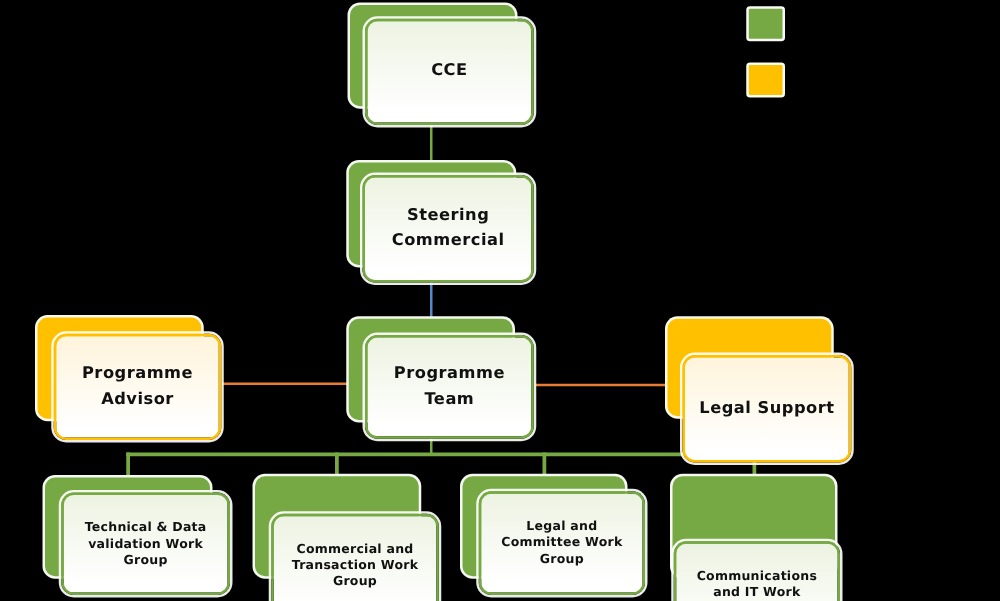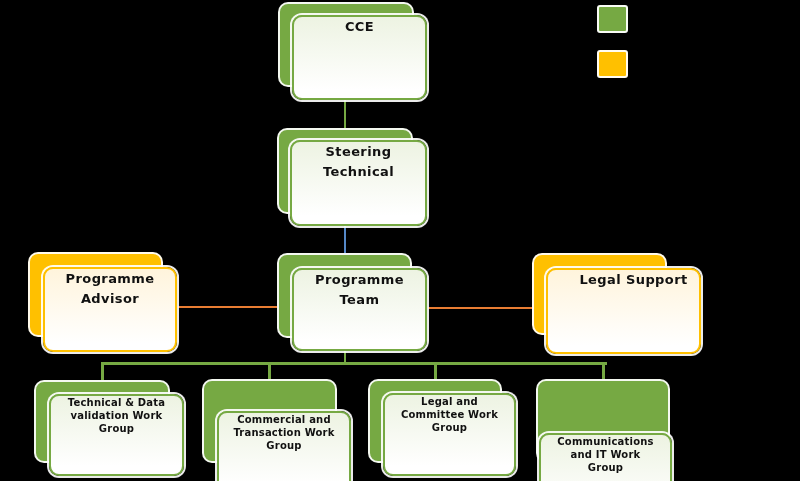--- a/index.html
+++ b/index.html
@@ -27,21 +27,21 @@
   
   .node{position:absolute;z-index:2;}
   .node .back{
     position:absolute;border-radius:10px;
     border:2px solid rgba(255,255,255,0.92);
   }
   .node.green-node .back{background:var(--green);}
   .node.orange-node .back{background:var(--orange);}
   .node .front{
     position:absolute;border-radius:10px;
-    display:flex;justify-content:center;text-align:center;
+    display:flex;align-items:center;justify-content:center;text-align:center;
     box-shadow:0 0 0 2px rgba(255,255,255,0.92);
     color:var(--text);font-weight:bold;
   }
   .node.green-node .front{
     background:linear-gradient(to bottom,var(--green-tint) 0%,#ffffff 90%);
     border:2.5px solid var(--green);
   }
   .node.orange-node .front{
     background:linear-gradient(to bottom,var(--orange-tint) 0%,#ffffff 92%);
     border:2.5px solid var(--orange);
@@ -79,21 +79,21 @@
     <div class="back" style="left:278px;top:2px;width:132px;height:81px;"></div>
     <div class="front" style="left:292px;top:15px;width:131px;height:81px;">
       <span>CCE</span>
     </div>
   </div>
 
   <div class="node green-node">
     <div class="back" style="left:277px;top:128px;width:132px;height:82px;"></div>
     <div class="front" style="left:290px;top:140px;width:133px;height:82px;">
       <span>Steering
-Technical</span>
+Commercial</span>
     </div>
   </div>
 
   <div class="node green-node">
     <div class="back" style="left:277px;top:253px;width:131px;height:81px;"></div>
     <div class="front" style="left:292px;top:268px;width:131px;height:79px;">
       <span>Programme
 Team</span>
     </div>
   </div>
@@ -101,21 +101,21 @@
   <div class="node orange-node">
     <div class="back" style="left:28px;top:252px;width:131px;height:81px;"></div>
     <div class="front" style="left:43px;top:267px;width:130px;height:81px;">
       <span>Programme
 Advisor</span>
     </div>
   </div>
 
   <div class="node orange-node">
     <div class="back" style="left:532px;top:253px;width:131px;height:78px;"></div>
-    <div class="front" style="left:546px;top:268px;width:131px;height:82px;padding-left:20px;">
+    <div class="front" style="left:546px;top:284px;width:131px;height:82px;">
       <span>Legal Support</span>
     </div>
   </div>
 
   <div class="node green-node small">
     <div class="back" style="left:34px;top:380px;width:132px;height:79px;"></div>
     <div class="front" style="left:49px;top:394px;width:131px;height:78px;">
       <span>Technical &amp; Data
 validation Work
 Group</span>

